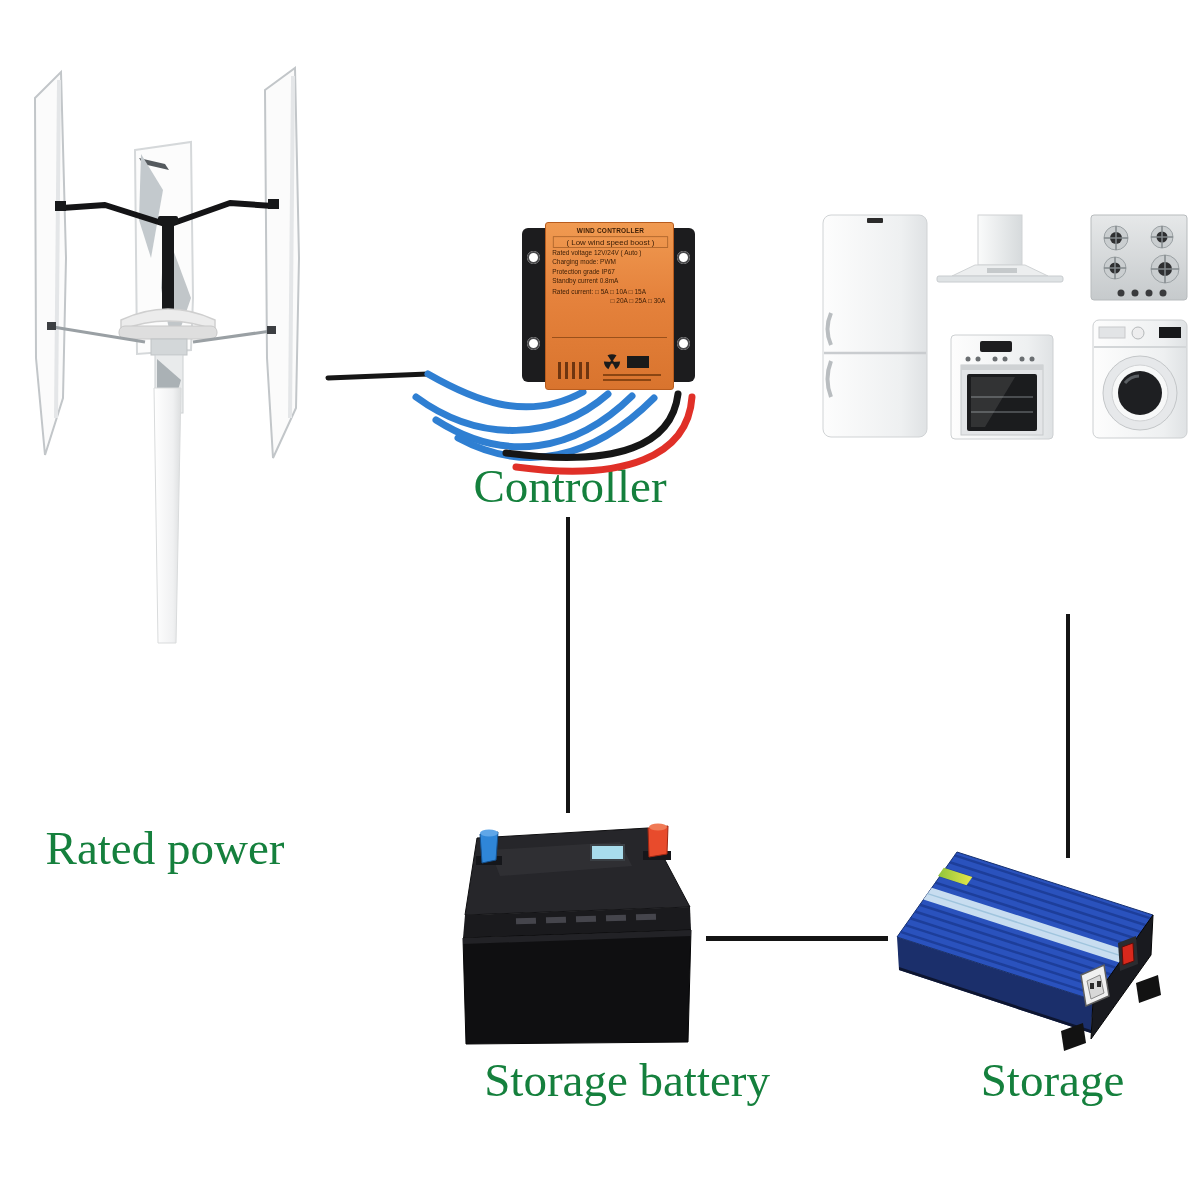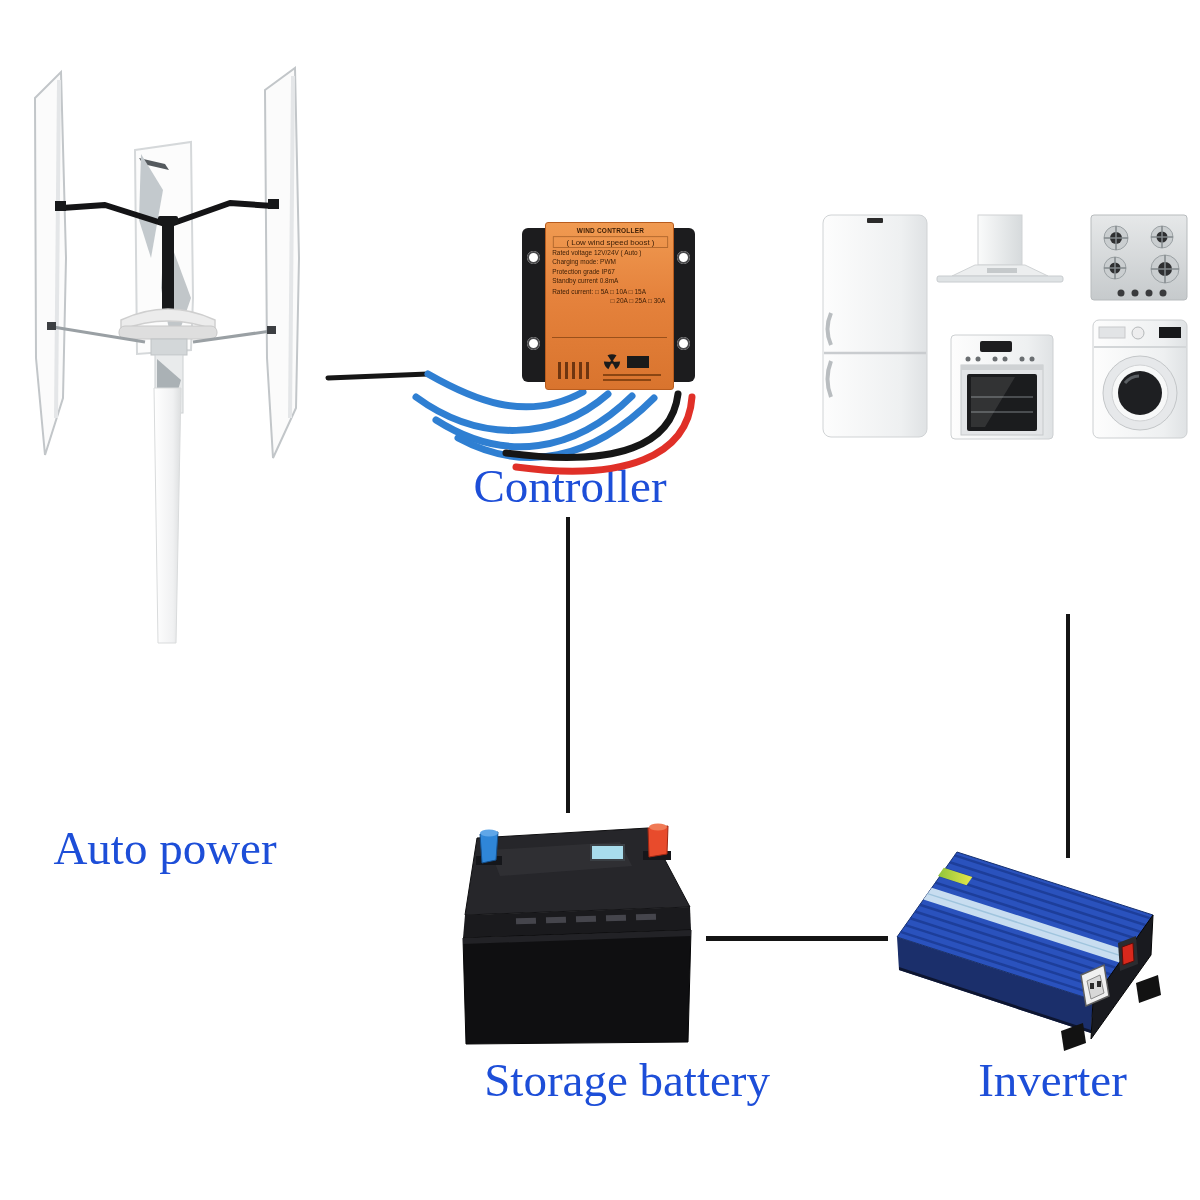--- a/index.html
+++ b/index.html
@@ -3,21 +3,21 @@
 <meta charset="utf-8">
 <title>Diagram</title>
 <style>
   html,body { margin:0; padding:0; background:#ffffff; }
   .canvas {
     position:relative; width:1200px; height:1200px; background:#ffffff;
     overflow:hidden; font-family:"Liberation Serif", serif; color:#151515;
   }
   .abs { position:absolute; }
   .label {
-    position:absolute; color:#1d4ed8; font-size:47px; line-height:52px;
+    position:absolute; color:#15803d; font-size:47px; line-height:52px;
     text-align:center; font-family:"Liberation Serif", serif;
   }
   .cline { position:absolute; background:#141414; }
 
   
   .controller { position:absolute; left:513px; top:213px; width:192px; height:178px; z-index:3; }
   .ctl-plate { position:absolute; left:9px; top:15px; width:173px; height:154px; background:#1c1c1e; border-radius:6px; }
   .ctl-hole { position:absolute; width:13px; height:13px; border-radius:50%; background:#ffffff; box-shadow:inset 0 0 0 2px #4a4a4c; }
   .ctl-face {
     position:absolute; left:32px; top:9px; width:127px; height:166px;
@@ -308,19 +308,19 @@
     <g>
       <polygon points="240,100 258,93 260,121 242,128" fill="#2b2c30"></polygon>
       <polygon points="244,104 255,100 256,118 245,122" fill="#d8281c" stroke="#5a0d08"></polygon>
     </g>
 
     <polygon points="183,188 205,180 208,200 186,208" fill="#121212"></polygon>
     <polygon points="258,140 280,132 283,152 261,160" fill="#121212"></polygon>
   </svg>
 
   <div class="label" style="left:15px; top:822px; width:300px;">
-    <div>Auto power</div>
+    <div>Rated power</div>
   </div>
   <div class="label" style="left:420px; top:460px; width:300px;">Controller</div>
   <div class="label" style="left:400px; top:1054px; width:370px;text-align:right;">Storage battery</div>
-  <div class="label" style="left:935px; top:1054px; width:235px;">Inverter</div>
+  <div class="label" style="left:935px; top:1054px; width:235px;">Storage</div>
 
 </div>
 
 </body></html>

